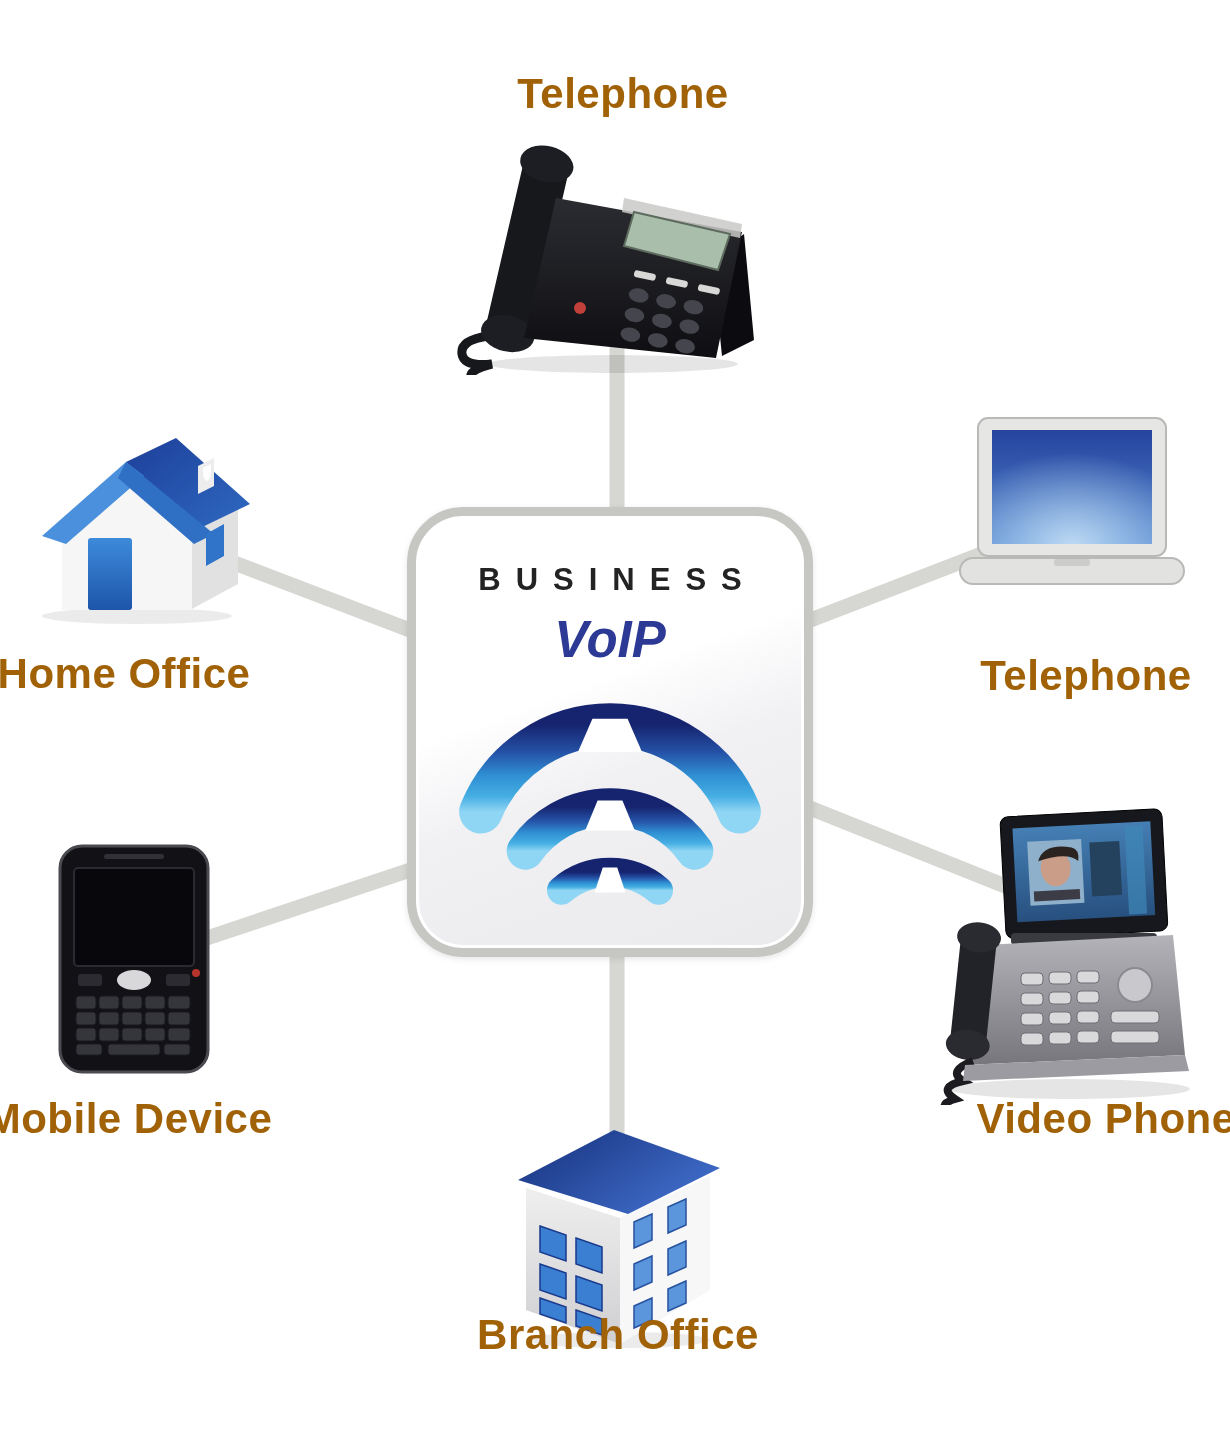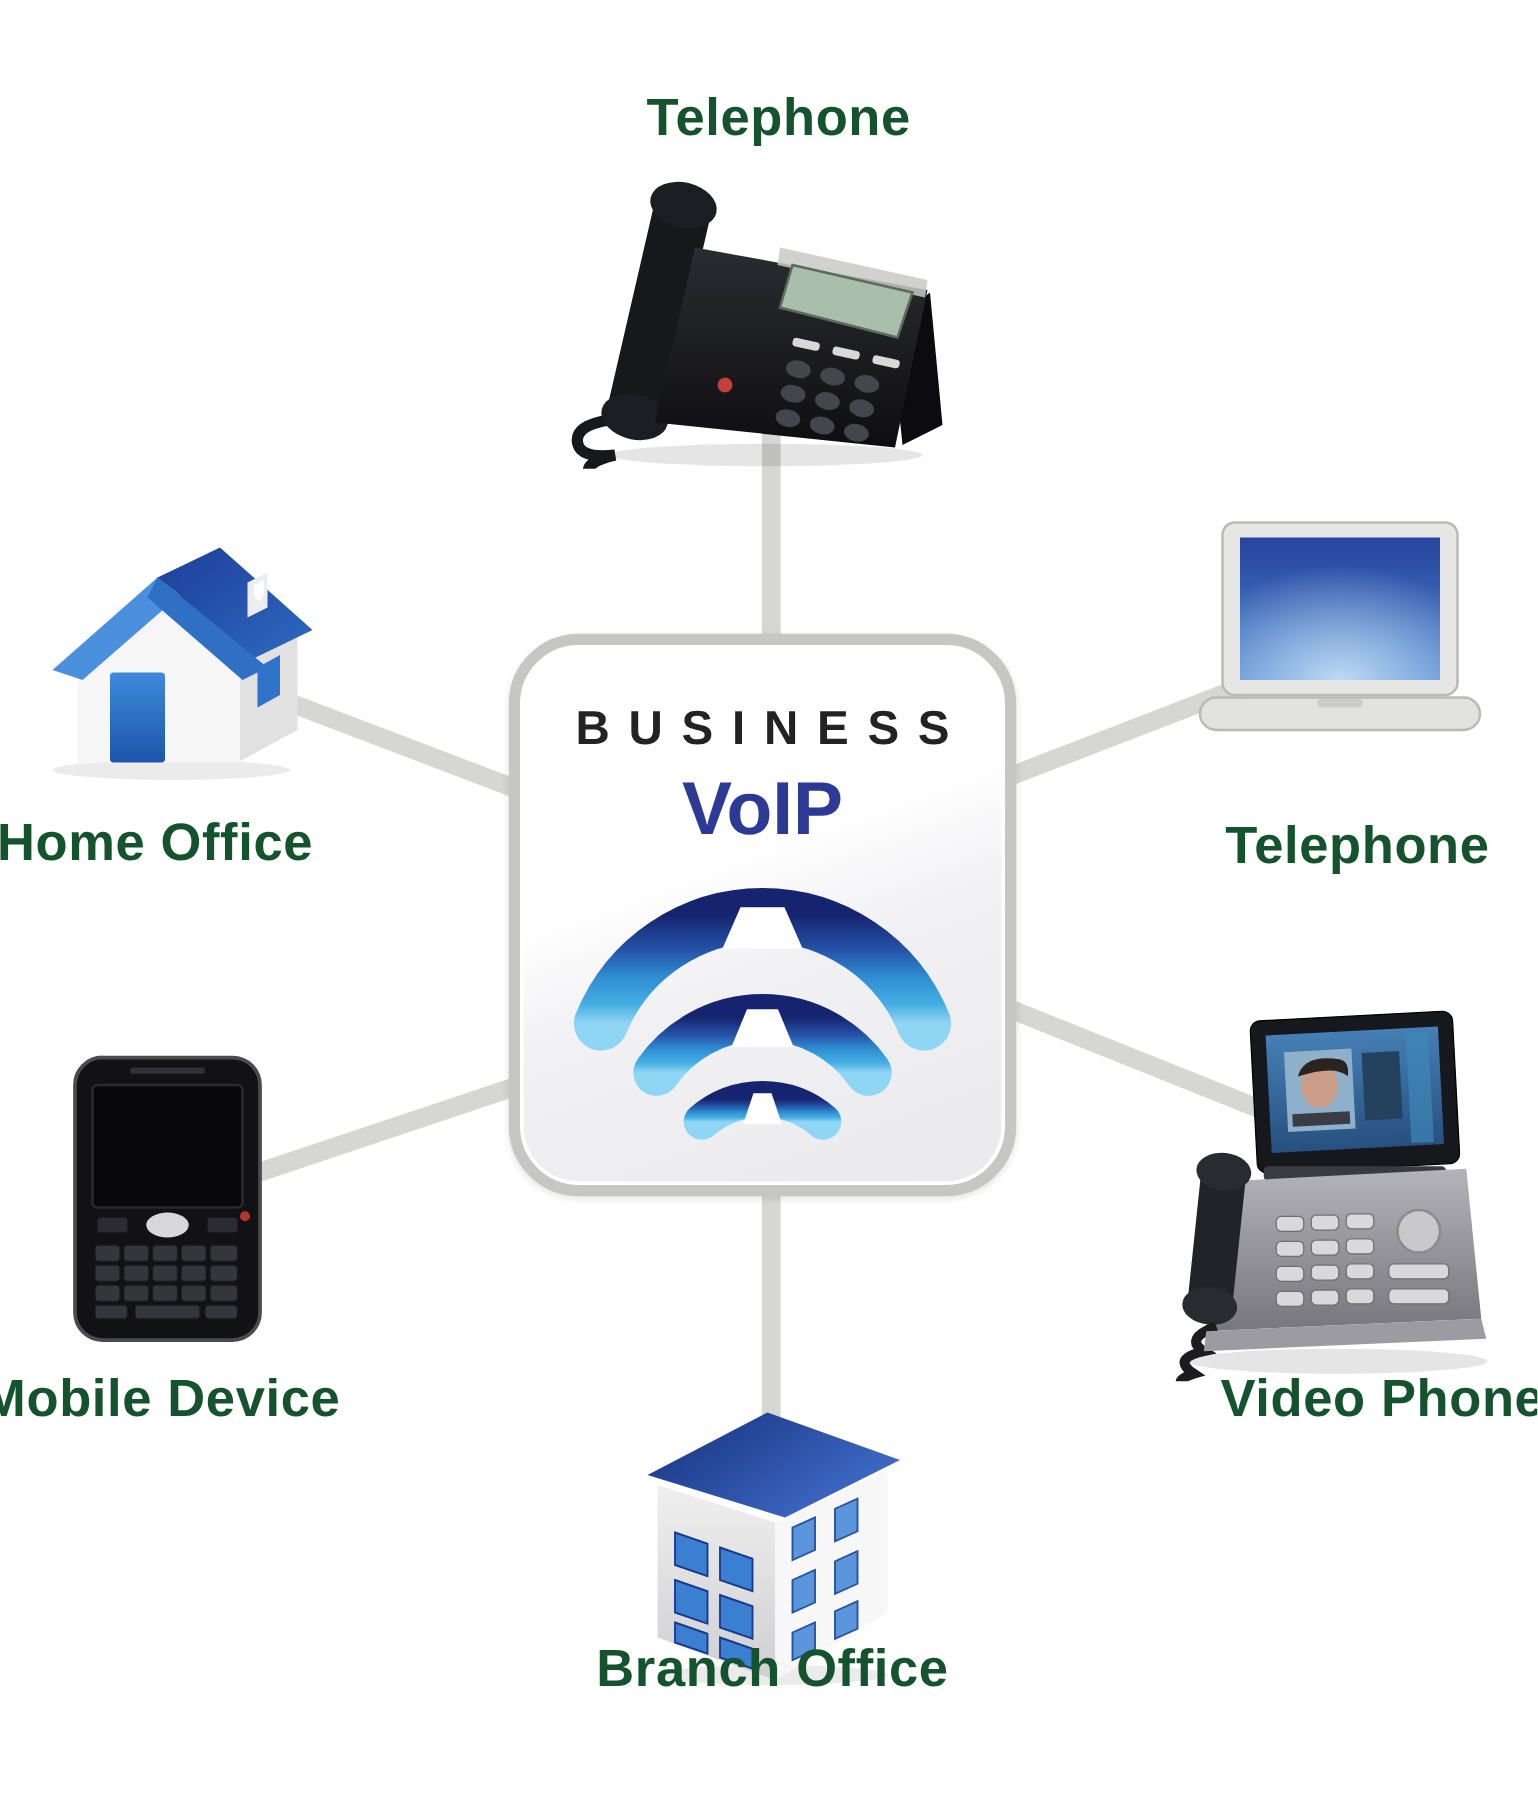--- a/index.html
+++ b/index.html
@@ -4,36 +4,36 @@
 <style>
   html,body{margin:0;padding:0;background:#ffffff;}
   .stage{
     position:relative;width:1230px;height:1443px;overflow:hidden;
     background:#ffffff;font-family:"Liberation Sans",sans-serif;
   }
   svg.connectors{position:absolute;left:0;top:0;z-index:0;}
   .node{position:absolute;z-index:1;}
   .label{
     position:absolute;z-index:3;transform:translateX(-50%);
-    white-space:nowrap;font-weight:700;font-size:42px;color:#14532d;
+    white-space:nowrap;font-weight:700;font-size:42px;color:#a16207;
     letter-spacing:0.5px;
   }
   .card{
     position:absolute;left:407px;top:507px;width:388px;height:432px;z-index:2;
     border:9px solid #c6c6c3;border-radius:56px;
     background:linear-gradient(160deg,#ffffff 0%,#ffffff 40%,#f1f0f3 58%,#eaeaed 100%);
     box-shadow:0 2px 6px rgba(0,0,0,0.10), inset 0 0 0 3px #ffffff;
     text-align:center;
   }
   .card .business{
-    margin-top:46px;font-size:38px;font-weight:700;color:#232323;
+    margin-top:46px;font-size:31px;font-weight:700;color:#232323;
     letter-spacing:15px;padding-left:15px;
   }
   .card .voip{
-    margin-top:2px;font-size:60px;line-height:80px;font-weight:700;color:#2c3a95;
+    margin-top:2px;font-size:51px;line-height:80px;font-weight:700;color:#2c3a95;font-style:italic;
   }
   .card .wave-icon{display:block;margin:16px auto 0 auto;}
 </style>
 </head>
 <body>
 
 <div class="stage">
 
   <svg class="connectors" width="1230" height="1443">
     <g stroke="#d6d6d2" stroke-width="15" fill="none">

